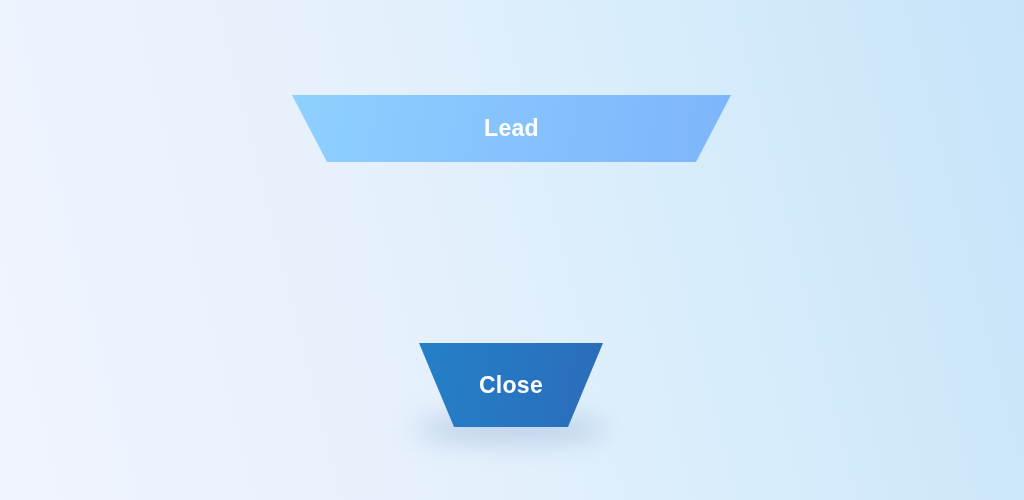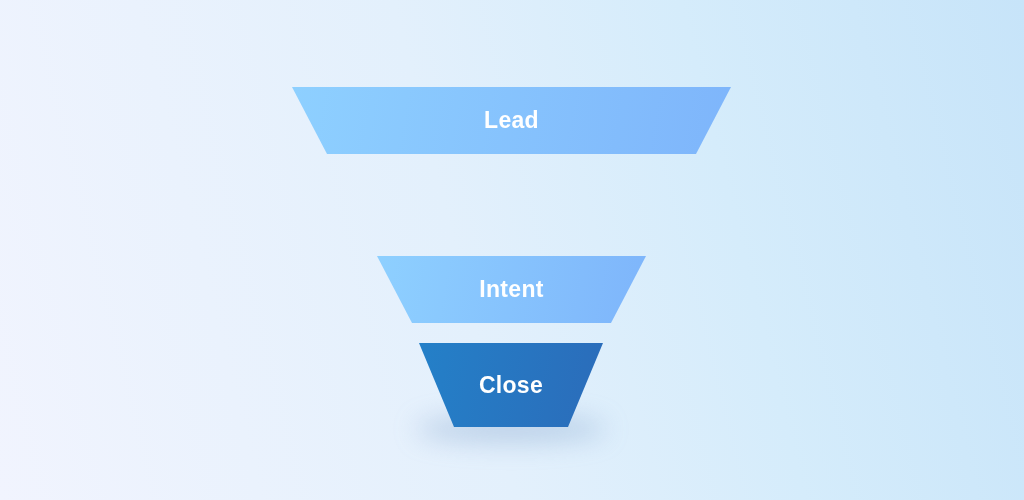--- a/index.html
+++ b/index.html
@@ -27,21 +27,21 @@
 
   .stage {
     position: absolute;
     display: flex;
     align-items: center;
     justify-content: center;
     
     clip-path: polygon(0 0, 100% 0, calc(100% - 35px) 100%, 35px 100%);
   }
 
-  .stage-0 { left: 292px; top:  87px; width: 439px; height: 67px; text-align: right; }
+  .stage-0 { left: 292px; top:  95px; width: 439px; height: 67px; text-align: right; }
   .stage-1 { left: 334px; top: 171px; width: 355px; height: 67px; }
   .stage-2 { left: 377px; top: 256px; width: 269px; height: 67px; }
   .stage-3 { left: 419px; top: 343px; width: 184px; height: 84px; }
 
   .stage-label {
     color: #ffffff;
     font-size: 23px;
     font-weight: 700;
     letter-spacing: 0.3px;
     line-height: 1;
@@ -67,22 +67,19 @@
 
   <div class="funnel-shadow"></div>
 
   <div class="funnel">
 
     <div class="stage stage-0" style="background: linear-gradient(100deg, rgb(142, 208, 255), rgb(126, 181, 251));">
       <span class="stage-label" style="color: rgb(255, 255, 255);">Lead</span>
     </div>
 
 
-    <div class="stage stage-2" style="background: linear-gradient(100deg, rgb(142, 208, 255), rgb(126, 181, 251));">
-      <span class="stage-label" style="color: rgb(255, 255, 255);">Intent</span>
-    </div>
 
     <div class="stage stage-3" style="background: linear-gradient(100deg, rgb(36, 128, 200), rgb(43, 108, 186));">
       <span class="stage-label" style="color: rgb(255, 255, 255);">Close</span>
     </div>
 
   </div>
 </div>
 
 </body></html>

